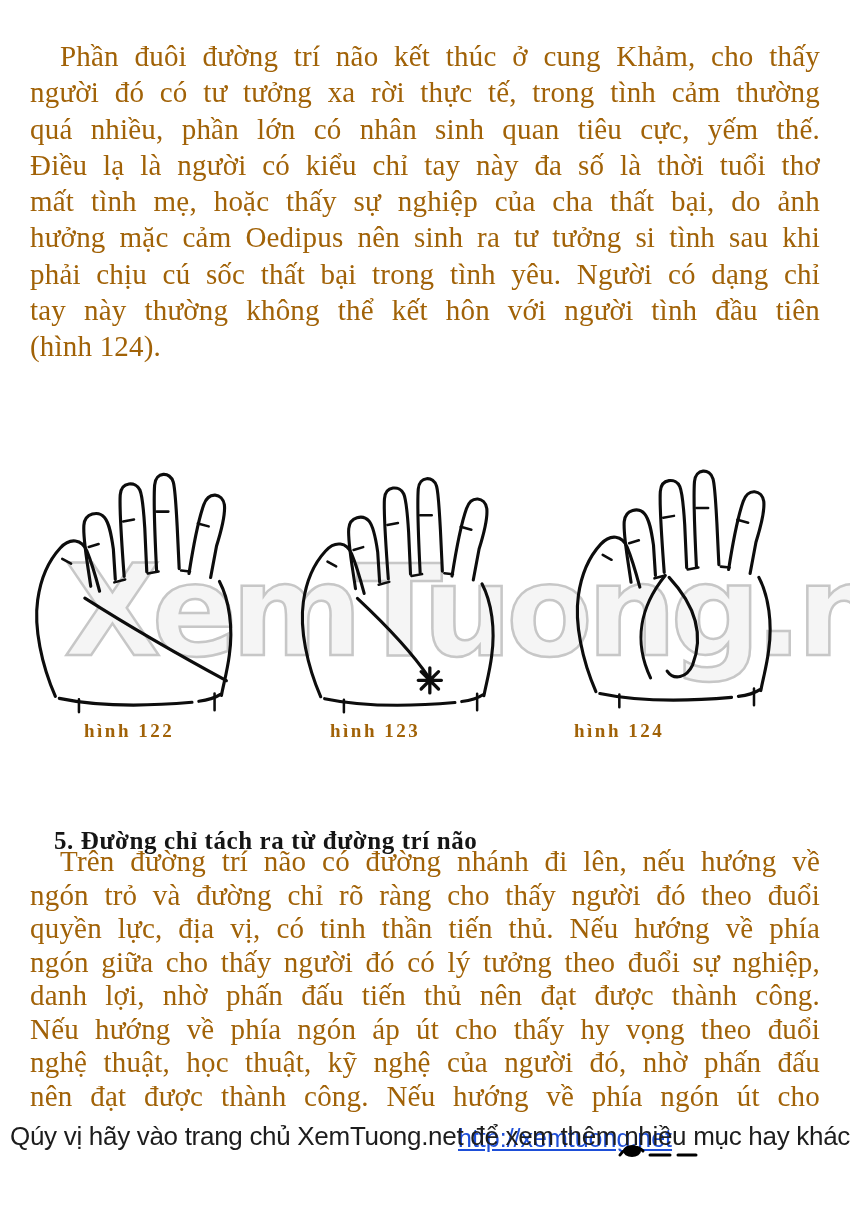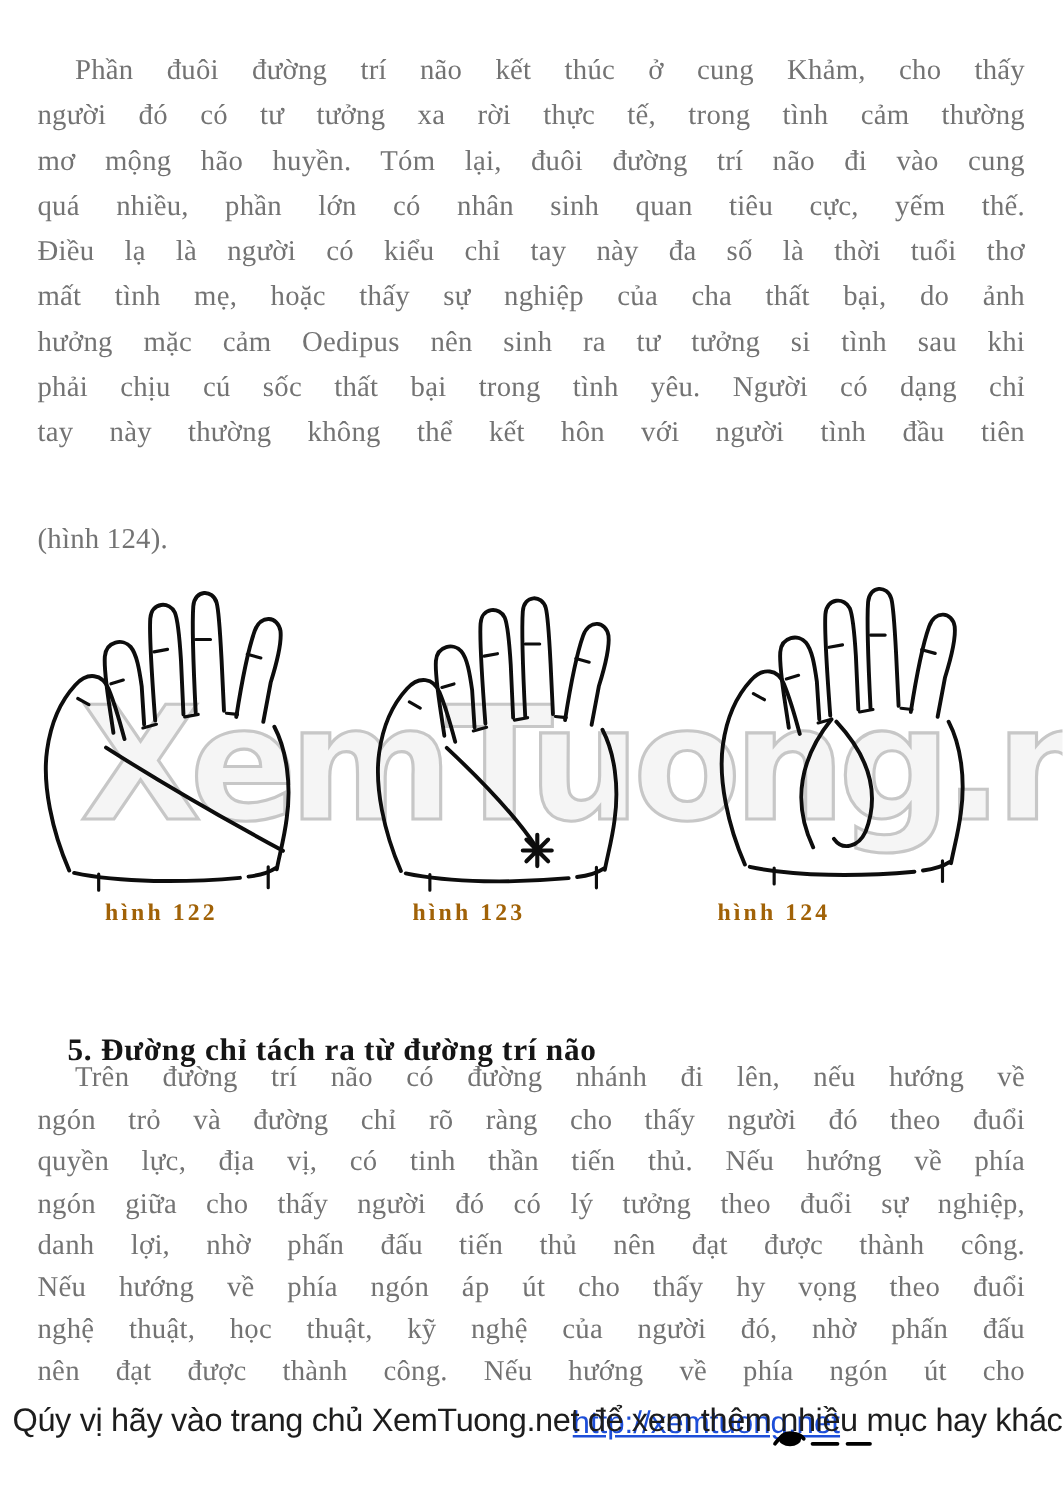--- a/index.html
+++ b/index.html
@@ -2,32 +2,32 @@
 <html><head>
 <meta charset="utf-8">
 <style>
   html, body { margin:0; padding:0; }
   body {
     width:850px; height:1208px; position:relative; overflow:hidden;
     background:#ffffff;
     font-family:"Liberation Serif", serif;
   }
   .para {
-    position:absolute; left:30px; width:790px; color:#737373;
-    font-size:23px;
+    position:absolute; left:30px; width:790px; color:#a16207;
+    font-size:29px;
   }
   .para .line {
     height:36.3px; line-height:36.3px;
     text-align:justify; text-align-last:justify;
     white-space:nowrap; overflow:visible;
     letter-spacing:0.2px;
   }
   .para.p2 .line { height:33.5px; line-height:33.5px; }
   .line.indent { text-indent:30px; }
-  .line.lastline { text-align-last:left;margin-top:48px; }
+  .line.lastline { text-align-last:left; }
 
   .heading {
     position:absolute; left:54px; top:779px;
     font-size:25px; font-weight:bold; color:#151515; letter-spacing:0.6px;
     z-index:2;
     margin-top:48px;
   }
 
   .watermark {
     position:absolute; left:64px; top:538px; z-index:0;
@@ -67,21 +67,20 @@
   .scribble { position:absolute; left:610px; top:1138px; z-index:4; }
   .scribble path { stroke:#000; fill:none; stroke-width:3; stroke-linecap:round; }
   .scribble .blob { fill:#000; stroke:none; }
 </style>
 </head>
 <body>
 
 <div class="para" style="top:38px">
   <div class="line indent">Phần đuôi  đường trí não kết thúc ở cung Khảm, cho thấy</div>
   <div class="line">người đó có tư tưởng xa rời thực tế, trong tình cảm thường</div>
-  <div class="line">mơ mộng hão huyền. Tóm lại, đuôi đường trí não đi vào cung</div>
   <div class="line">quá nhiều, phần lớn có nhân sinh quan tiêu cực, yếm thế.</div>
   <div class="line">Điều lạ là người có kiểu chỉ tay này đa số là thời tuổi thơ</div>
   <div class="line">mất tình mẹ, hoặc thấy sự nghiệp của cha thất bại, do ảnh</div>
   <div class="line">hưởng mặc cảm Oedipus nên sinh ra tư tưởng si tình sau khi</div>
   <div class="line">phải chịu cú sốc thất bại trong tình yêu. Người có dạng chỉ</div>
   <div class="line">tay này thường không thể kết hôn với người tình đầu tiên</div>
   <div class="line lastline">(hình 124).</div>
 </div>
 
 <div class="watermark">XemTuong.net</div>

